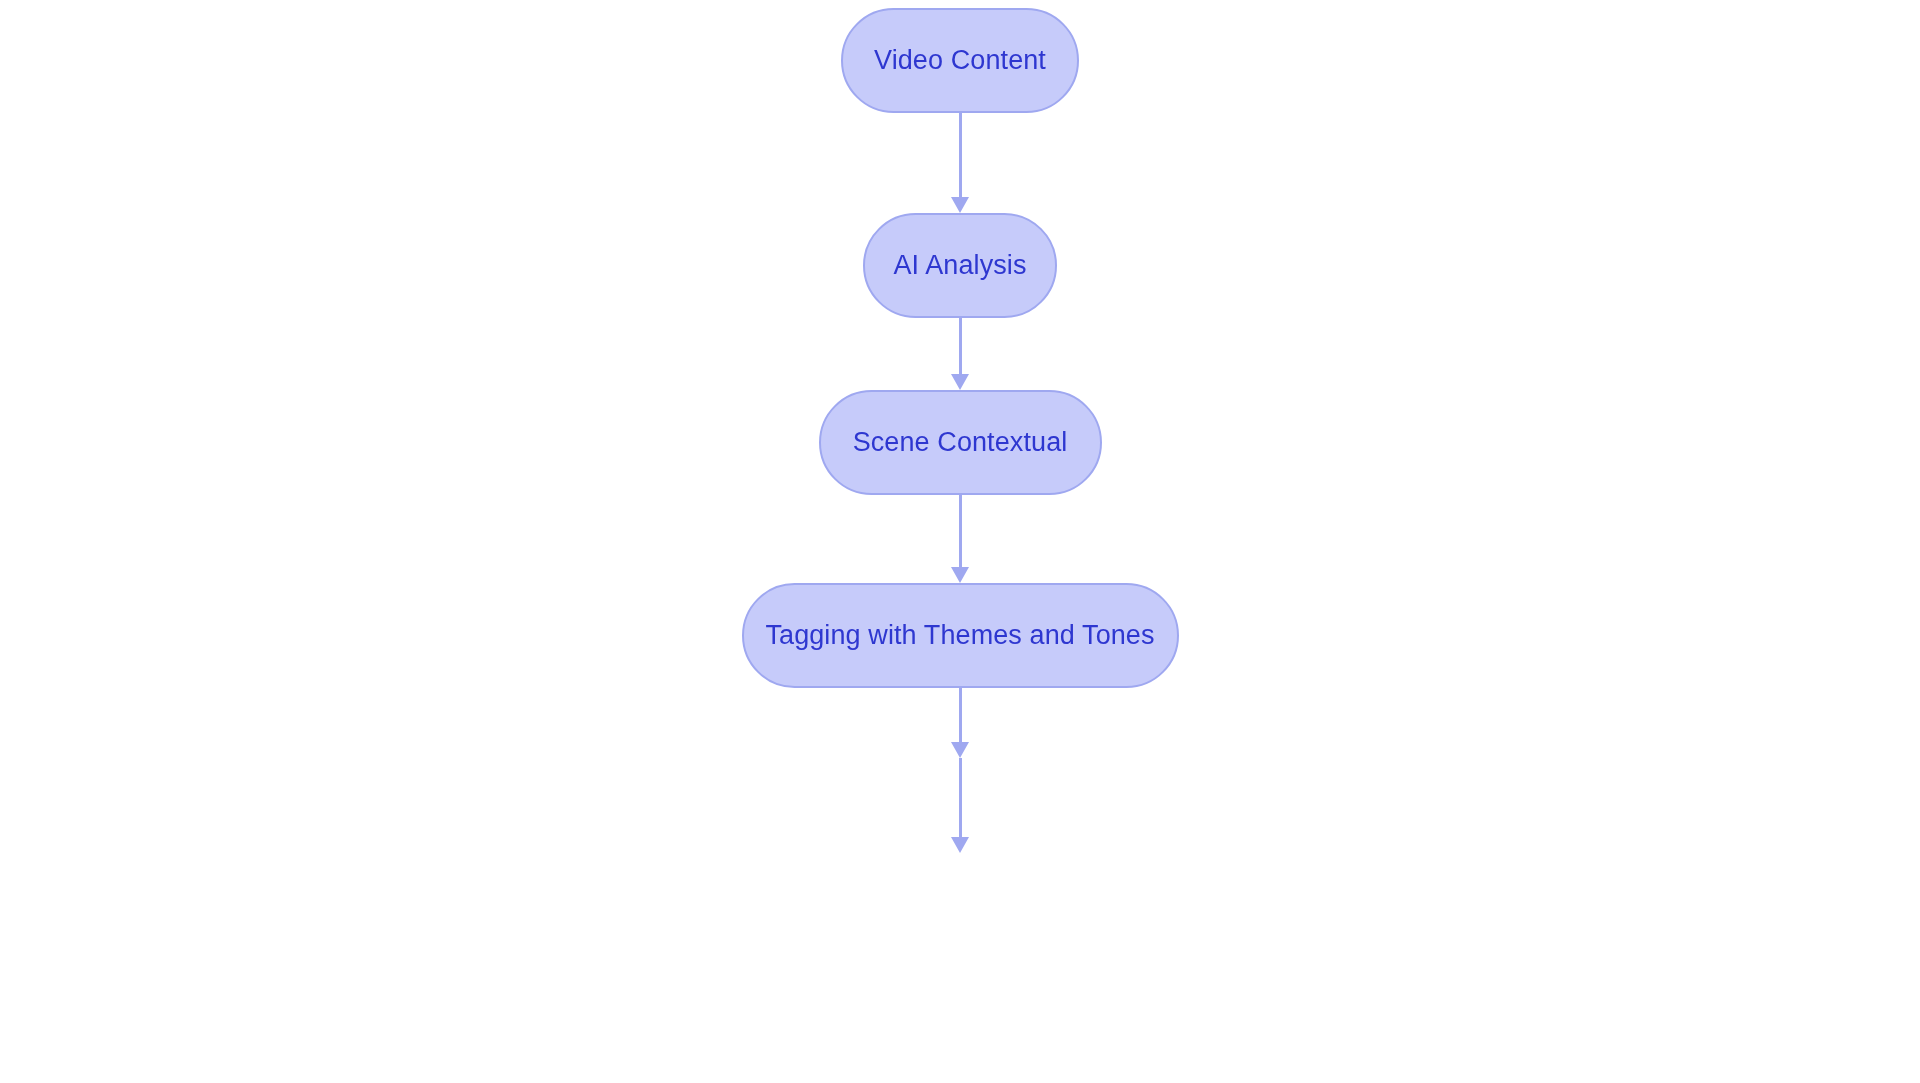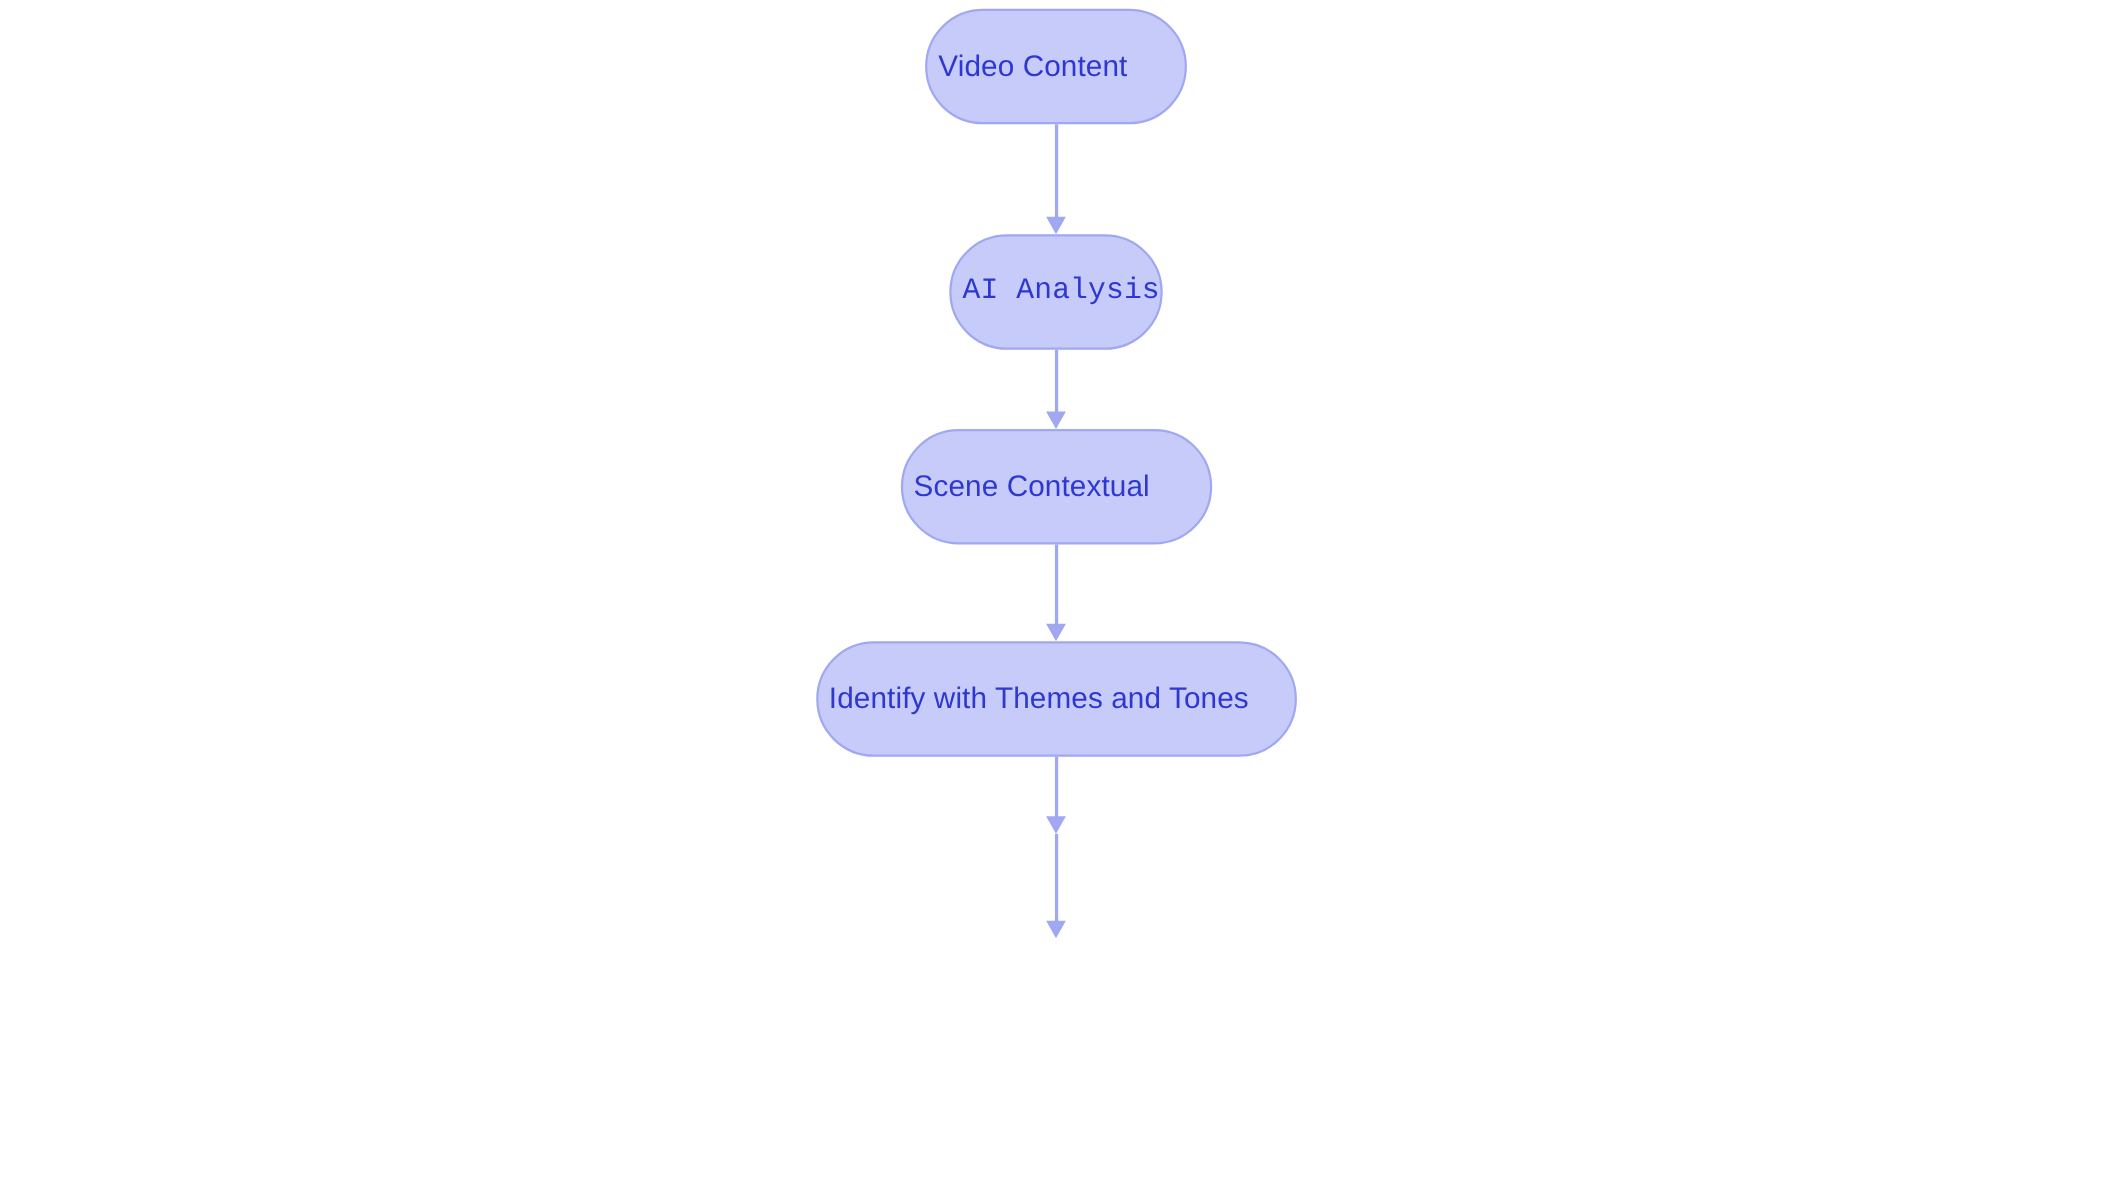--- a/index.html
+++ b/index.html
@@ -36,38 +36,38 @@
   
   .node {
     box-sizing: border-box;
     height: 105px;
     border-radius: 53px;
     background: #c6cbfa;
     border: 2px solid #9fa8f0;
     color: #2e37d0;
     display: flex;
     align-items: center;
-    justify-content: flex-start;
+    justify-content: center;
     white-space: nowrap;
     font-size: 27px;
     font-weight: 400;
     letter-spacing: 0.1px;
     line-height: 1;
     position: relative;
     z-index: 2;
   }
 
   .node-label {
     display: block;
     padding: 0 10px;
   }
 
   
   .node-w-0 { width: 238px; }
-  .node-w-1 { width: 194px; font-family: Liberation Mono, monospace; }
+  .node-w-1 { width: 194px; }
   .node-w-2 { width: 283px; }
   .node-w-3 { width: 437px; }
   .node-w-4 { width: 333px; }
   .node-w-5 { width: 333px; }
 
   
   .connector {
     position: relative;
     width: 20px;
     display: flex;
@@ -129,21 +129,21 @@
     <div class="node node-w-2">
       <span class="node-label">Scene Contextual</span>
     </div>
 
     <div class="connector gap-2">
       <div class="connector-line"></div>
       <div class="connector-arrow"></div>
     </div>
 
     <div class="node node-w-3">
-      <span class="node-label">Identify with Themes and Tones</span>
+      <span class="node-label">Tagging with Themes and Tones</span>
     </div>
 
     <div class="connector gap-3">
       <div class="connector-line"></div>
       <div class="connector-arrow"></div>
     </div>
 
 
     <div class="connector gap-4">
       <div class="connector-line"></div>

